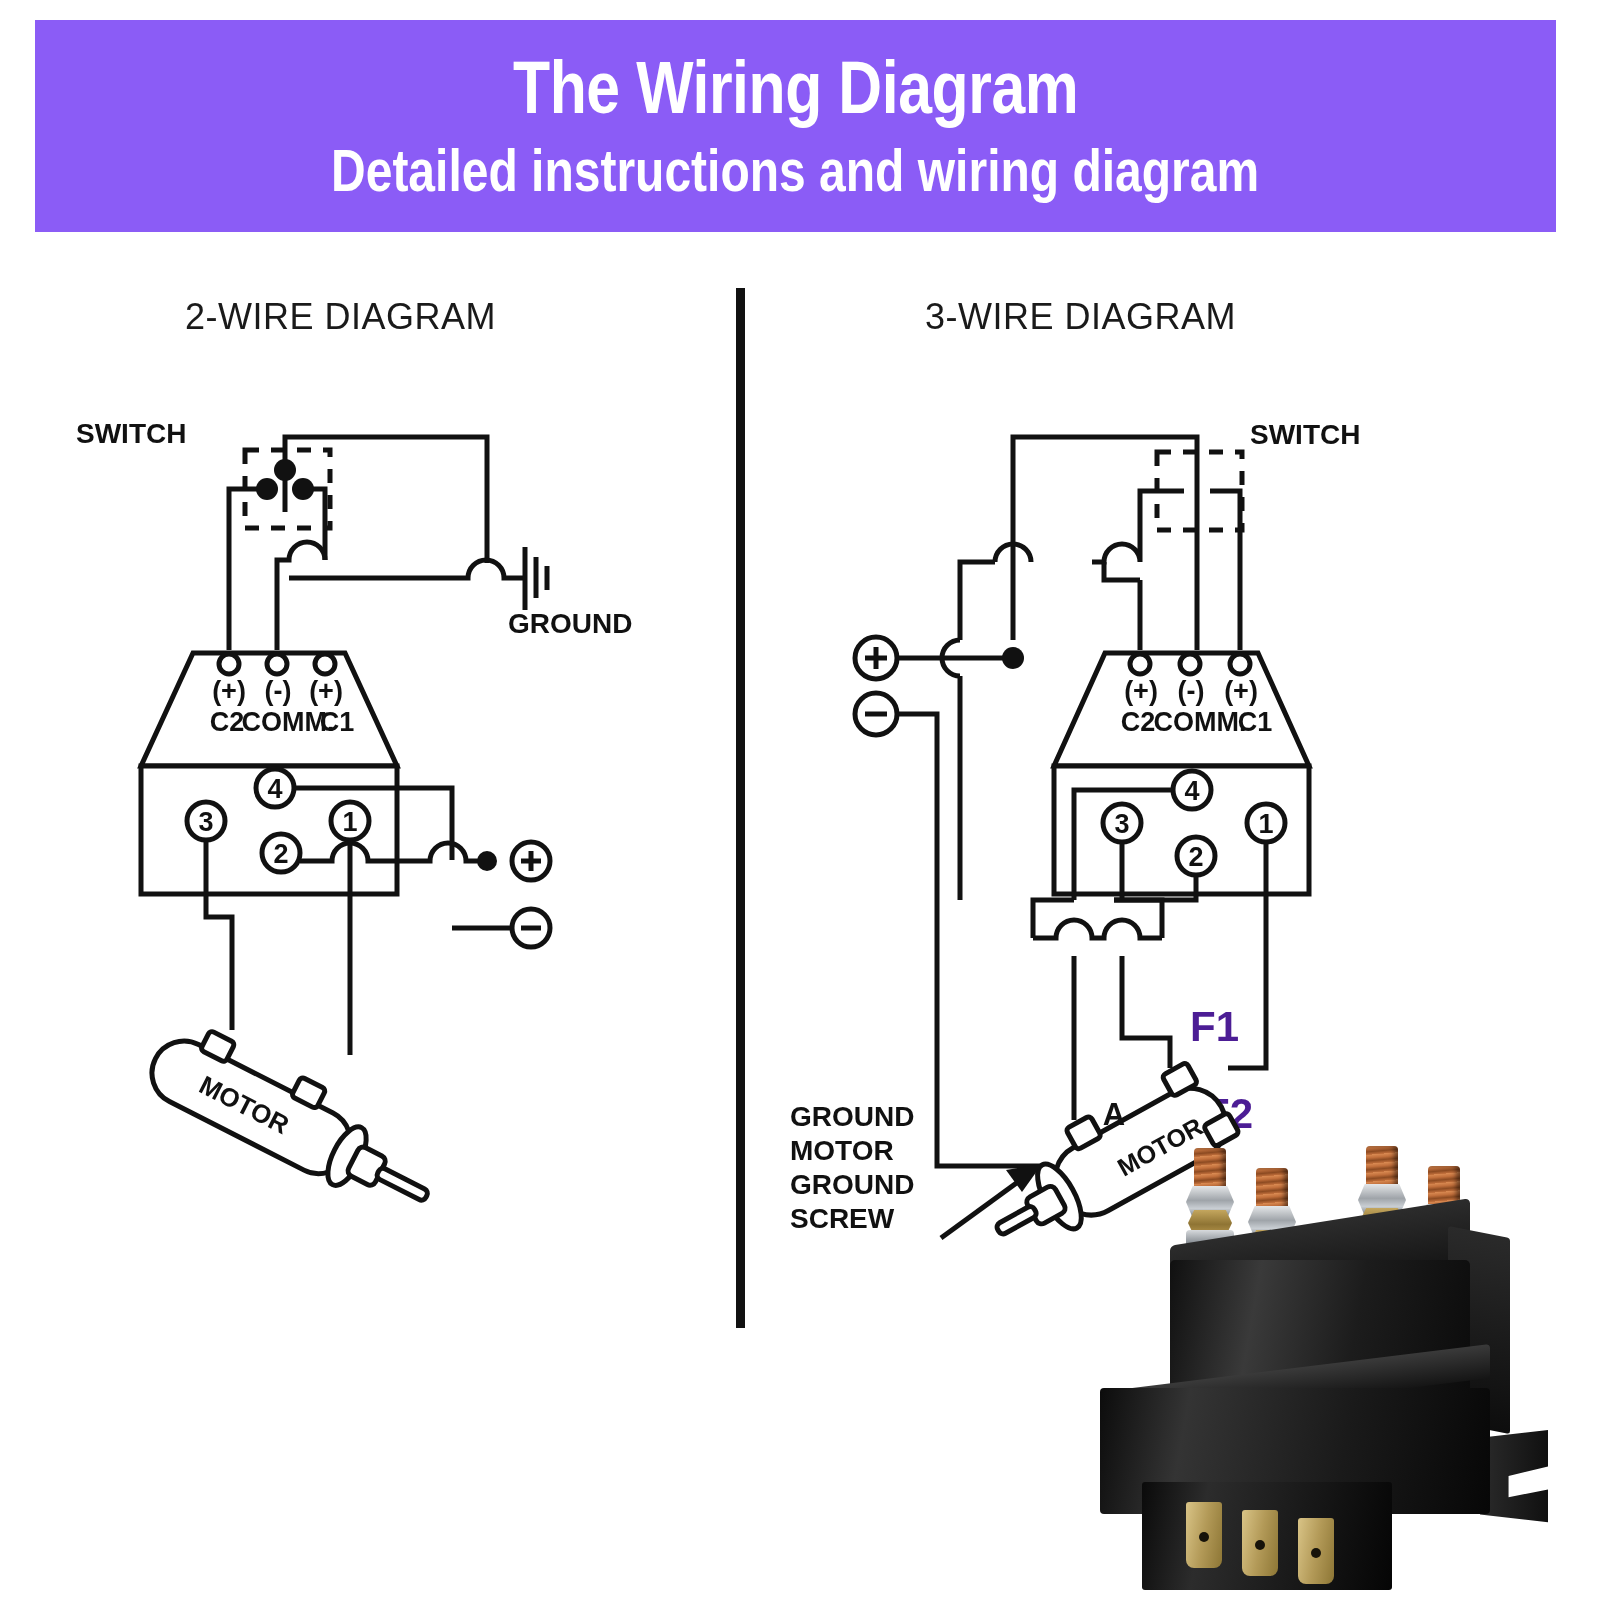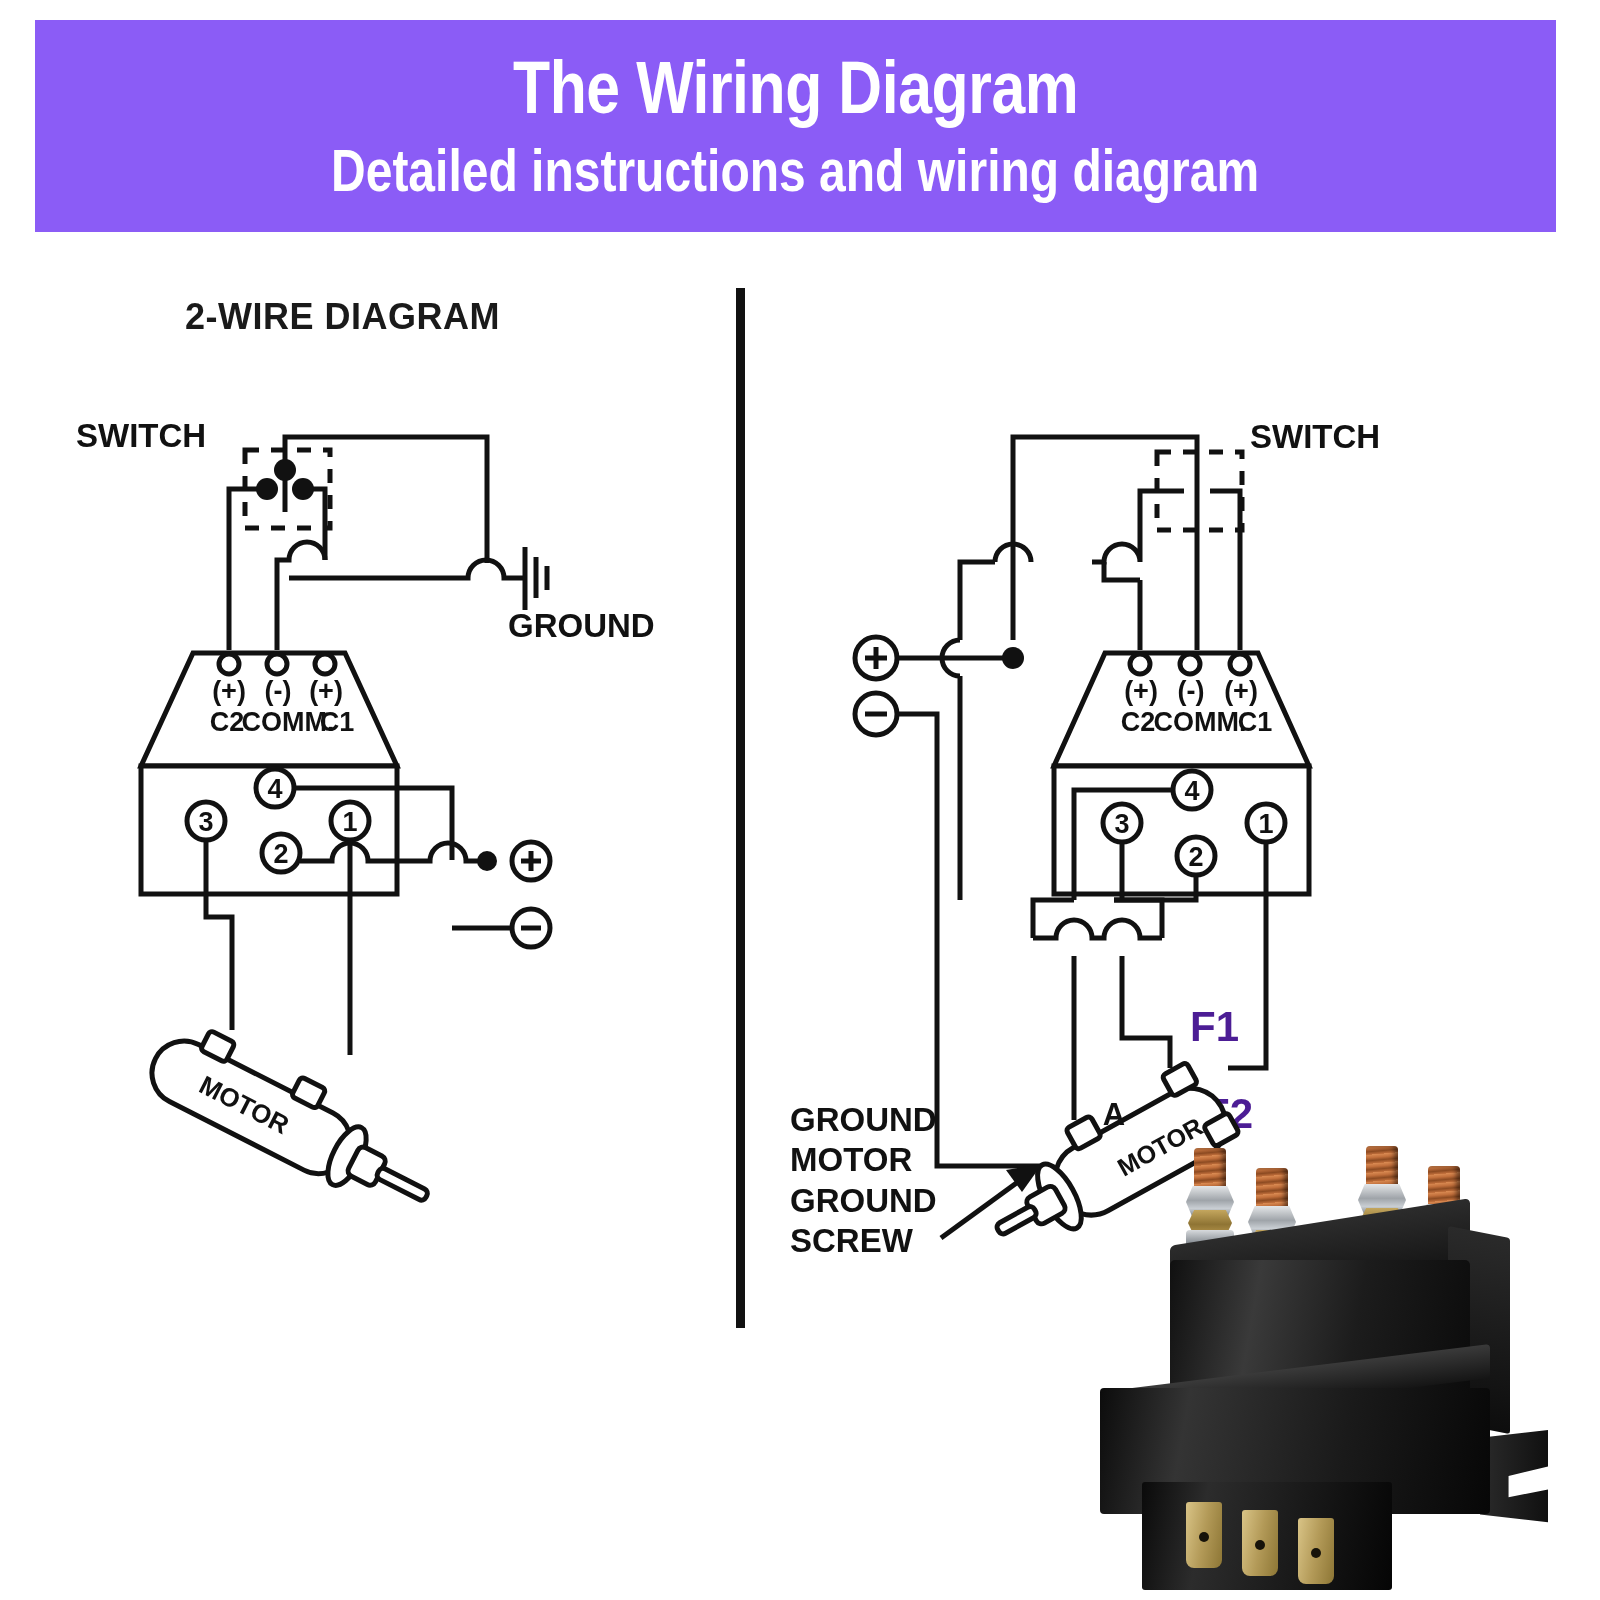--- a/index.html
+++ b/index.html
@@ -59,32 +59,32 @@
     top: 288px;
     width: 9px;
     height: 1040px;
     background: #111111;
   }
 
   
   .section-title {
     position: absolute;
     font-size: 36px;
-    font-weight: bold;
+    font-weight: normal;
     color: #1a1a1a;
     letter-spacing: 0.5px;
     white-space: nowrap;
   }
   #title-2wire { left: 185px; top: 296px; }
   #title-3wire { left: 925px; top: 296px; }
 
   
   .dlabel {
     position: absolute;
-    font-size: 33px;
+    font-size: 28px;
     font-weight: bold;
     color: #111111;
     white-space: nowrap;
     line-height: 1.18;
   }
   #label-switch-left  { left: 76px;  top: 417px; }
   #label-ground       { left: 508px; top: 607px; }
   #label-switch-right { left: 1250px;top: 418px; }
   #label-winch-ground {
     left: 790px; top: 1100px;
@@ -231,20 +231,21 @@
 <div id="page">
 
   <div id="header-banner">
     <div id="header-title">The Wiring Diagram</div>
     <div id="header-subtitle">Detailed instructions and wiring diagram</div>
   </div>
 
   <div id="divider"></div>
 
   <div class="section-title" id="title-2wire">2-WIRE DIAGRAM</div>
+  <div class="section-title" id="title-3wire">3-WIRE DIAGRAM</div>
 
   <div class="dlabel" id="label-switch-left">SWITCH</div>
   <div class="dlabel" id="label-ground">GROUND</div>
   <div class="dlabel" id="label-switch-right">SWITCH</div>
   <div class="dlabel" id="label-winch-ground">
     <div>GROUND</div>
     <div>MOTOR</div>
     <div>GROUND</div>
     <div>SCREW</div>
   </div>

